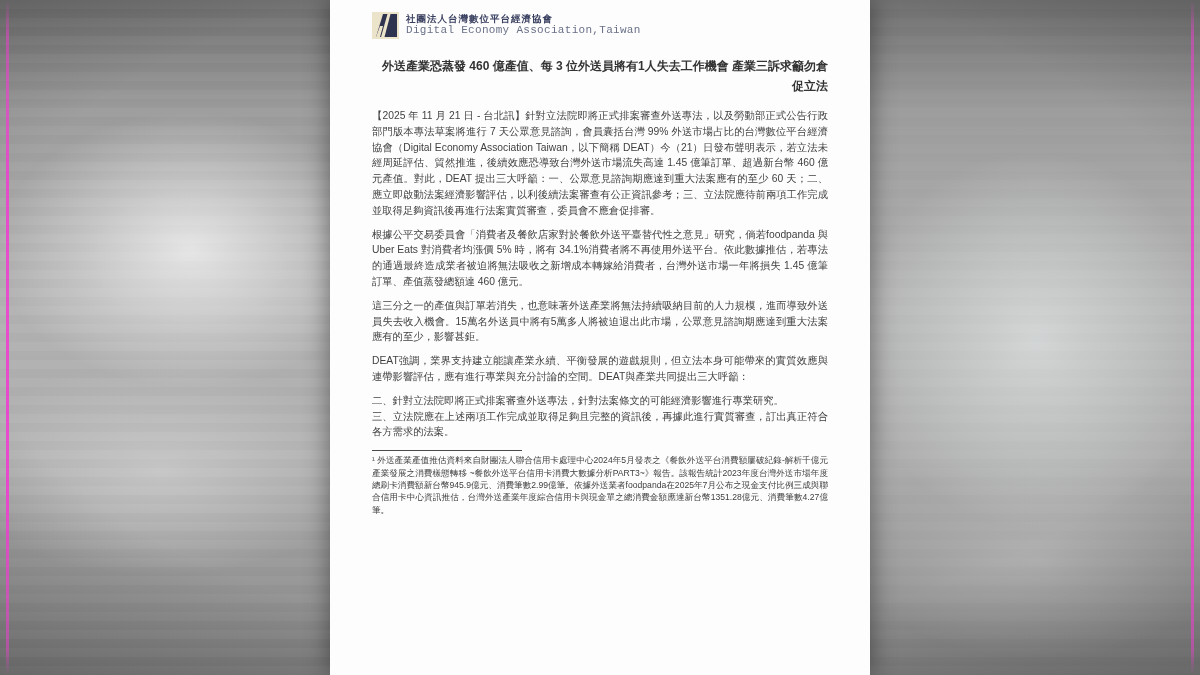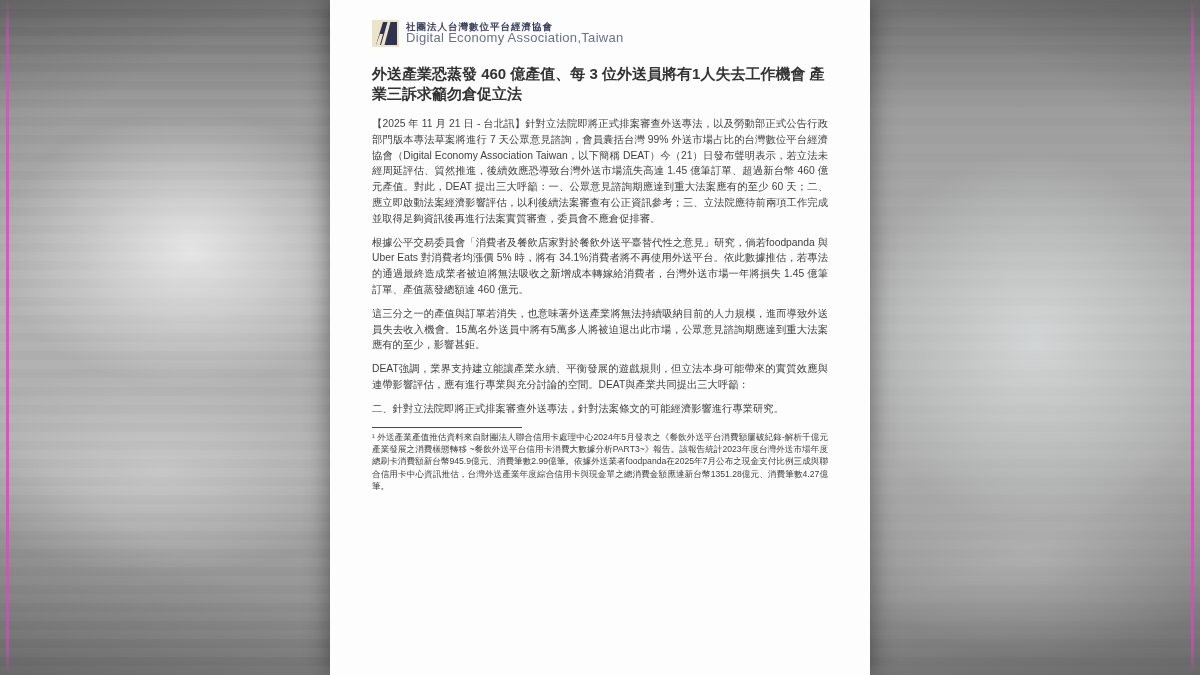--- a/index.html
+++ b/index.html
@@ -31,36 +31,36 @@
     background:radial-gradient(ellipse 95% 90% at 50% 45%, rgba(0,0,0,0) 55%, rgba(20,20,20,.38) 100%);
   }
   
   .edge-line{position:absolute;top:0;bottom:0;width:3px;}
   .edge-line.left{left:6px;}
   .edge-line.right{right:6px;}
   
   .page{
     position:absolute;left:330px;top:0;width:540px;height:675px;
     box-sizing:border-box;background:#fdfdfd;
-    padding:20px 42px 0 42px;overflow:hidden;
+    padding:12px 42px 0 42px;overflow:hidden;
     box-shadow:0 0 24px rgba(0,0,0,.45);
     color:#3d3d3d;
   }
   .logo-row{display:flex;align-items:flex-start;gap:7px;height:32px;}
   .logo-mark{width:27px;height:27px;flex:0 0 auto;display:block;}
   .logo-text{padding-top:1px;}
   .org-zh{font-size:9.5px;font-weight:bold;color:#3a4060;letter-spacing:1px;line-height:12px;}
-  .org-en{font-size:13px;color:#6a7188;line-height:10px;letter-spacing:.3px;}
+  .org-en{font-size:11px;color:#6a7188;line-height:10px;letter-spacing:.3px;font-family:Liberation Mono, monospace;}
   .title{
     margin:26px 0 0 0;text-align:center;
     font-size:13px;font-weight:bold;color:#383838;line-height:16px;
   }
   .headline{
-    margin:12px 0 12px 0;font-size:15px;font-weight:bold;color:#333;
-    line-height:20px;text-align:left;
+    margin:12px 0 12px 0;font-size:12px;font-weight:bold;color:#333;
+    line-height:20px;text-align:right;
   }
   .body-p{
     margin:8px 0 0 0;font-size:10.3px;line-height:15.8px;
     text-align:justify;color:#3f3f3f;
   }
   .appeals{margin:8px 0 0 0;}
   .appeals p{margin:0;font-size:10.3px;line-height:15.8px;text-align:justify;color:#3f3f3f;}
   .footnote-sep{margin:10px 0 3px 0;width:150px;border-top:1px solid #4a4a4a;height:0;}
   .footnote{
     margin:0;font-size:8.6px;line-height:12.4px;text-align:justify;color:#3f3f3f;
@@ -98,19 +98,20 @@
 
     <h2 class="headline">外送產業恐蒸發 460 億產值、每 3 位外送員將有1人失去工作機會  產業三訴求籲勿倉促立法</h2>
 
     <p class="body-p">【2025 年 11 月 21 日 - 台北訊】針對立法院即將正式排案審查外送專法，以及勞動部正式公告行政部門版本專法草案將進行 7 天公眾意見諮詢，會員囊括台灣 99% 外送市場占比的台灣數位平台經濟協會（Digital Economy Association Taiwan，以下簡稱 DEAT）今（21）日發布聲明表示，若立法未經周延評估、貿然推進，後續效應恐導致台灣外送市場流失高達 1.45 億筆訂單、超過新台幣 460 億元產值。對此，DEAT 提出三大呼籲：一、公眾意見諮詢期應達到重大法案應有的至少 60 天；二、應立即啟動法案經濟影響評估，以利後續法案審查有公正資訊參考；三、立法院應待前兩項工作完成並取得足夠資訊後再進行法案實質審查，委員會不應倉促排審。</p>
     <p class="body-p">根據公平交易委員會「消費者及餐飲店家對於餐飲外送平臺替代性之意見」研究，倘若foodpanda 與 Uber Eats 對消費者均漲價 5% 時，將有 34.1%消費者將不再使用外送平台。依此數據推估，若專法的通過最終造成業者被迫將無法吸收之新增成本轉嫁給消費者，台灣外送市場一年將損失 1.45 億筆訂單、產值蒸發總額達 460 億元。</p>
     <p class="body-p">這三分之一的產值與訂單若消失，也意味著外送產業將無法持續吸納目前的人力規模，進而導致外送員失去收入機會。15萬名外送員中將有5萬多人將被迫退出此市場，公眾意見諮詢期應達到重大法案應有的至少，影響甚鉅。</p>
     <p class="body-p">DEAT強調，業界支持建立能讓產業永續、平衡發展的遊戲規則，但立法本身可能帶來的實質效應與連帶影響評估，應有進行專業與充分討論的空間。DEAT與產業共同提出三大呼籲：</p>
 
     <div class="appeals">
       <p>二、針對立法院即將正式排案審查外送專法，針對法案條文的可能經濟影響進行專業研究。</p>
+      <p>三、立法院應在上述兩項工作完成並取得足夠且完整的資訊後，再據此進行實質審查，訂出真正符合各方需求的法案。</p>
     </div>
 
     <div class="footnote-sep"></div>
     <p class="footnote">¹ 外送產業產值推估資料來自財團法人聯合信用卡處理中心2024年5月發表之《餐飲外送平台消費額屢破紀錄-解析千億元產業發展之消費樣態轉移 ~餐飲外送平台信用卡消費大數據分析PART3~》報告。該報告統計2023年度台灣外送市場年度總刷卡消費額新台幣945.9億元、消費筆數2.99億筆。依據外送業者foodpanda在2025年7月公布之現金支付比例三成與聯合信用卡中心資訊推估，台灣外送產業年度綜合信用卡與現金單之總消費金額應達新台幣1351.28億元、消費筆數4.27億筆。</p>
 
   </div>
 </div>
 
 </body></html>

